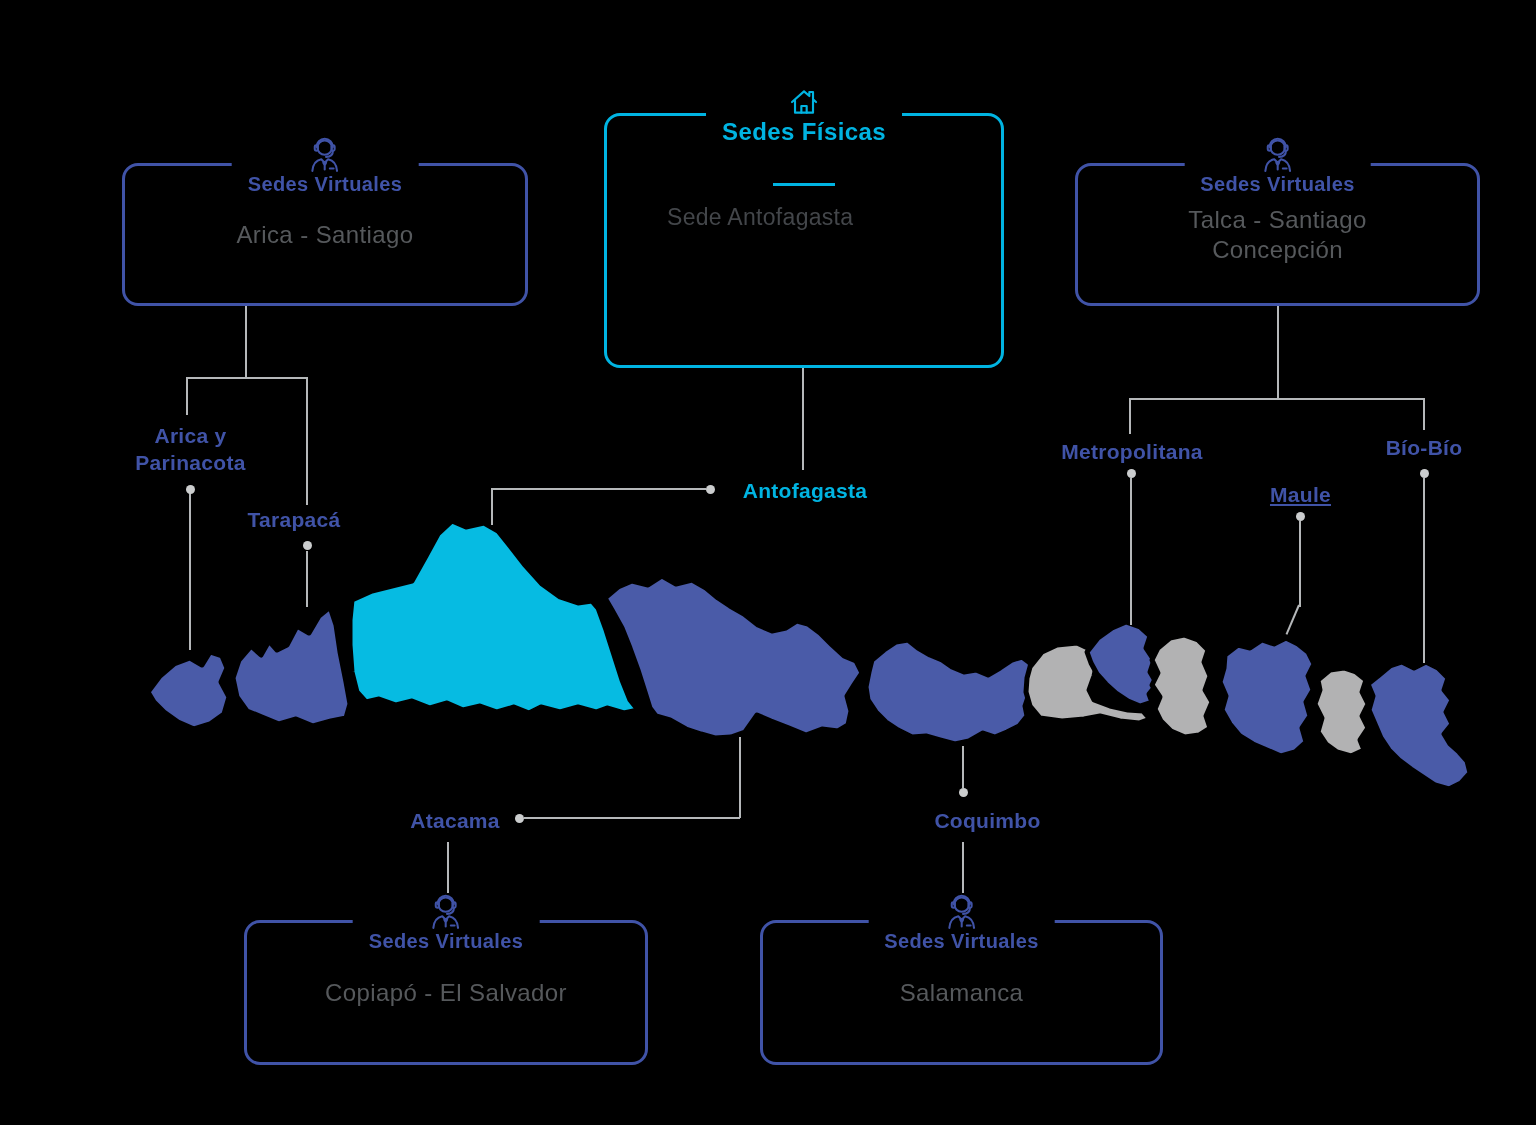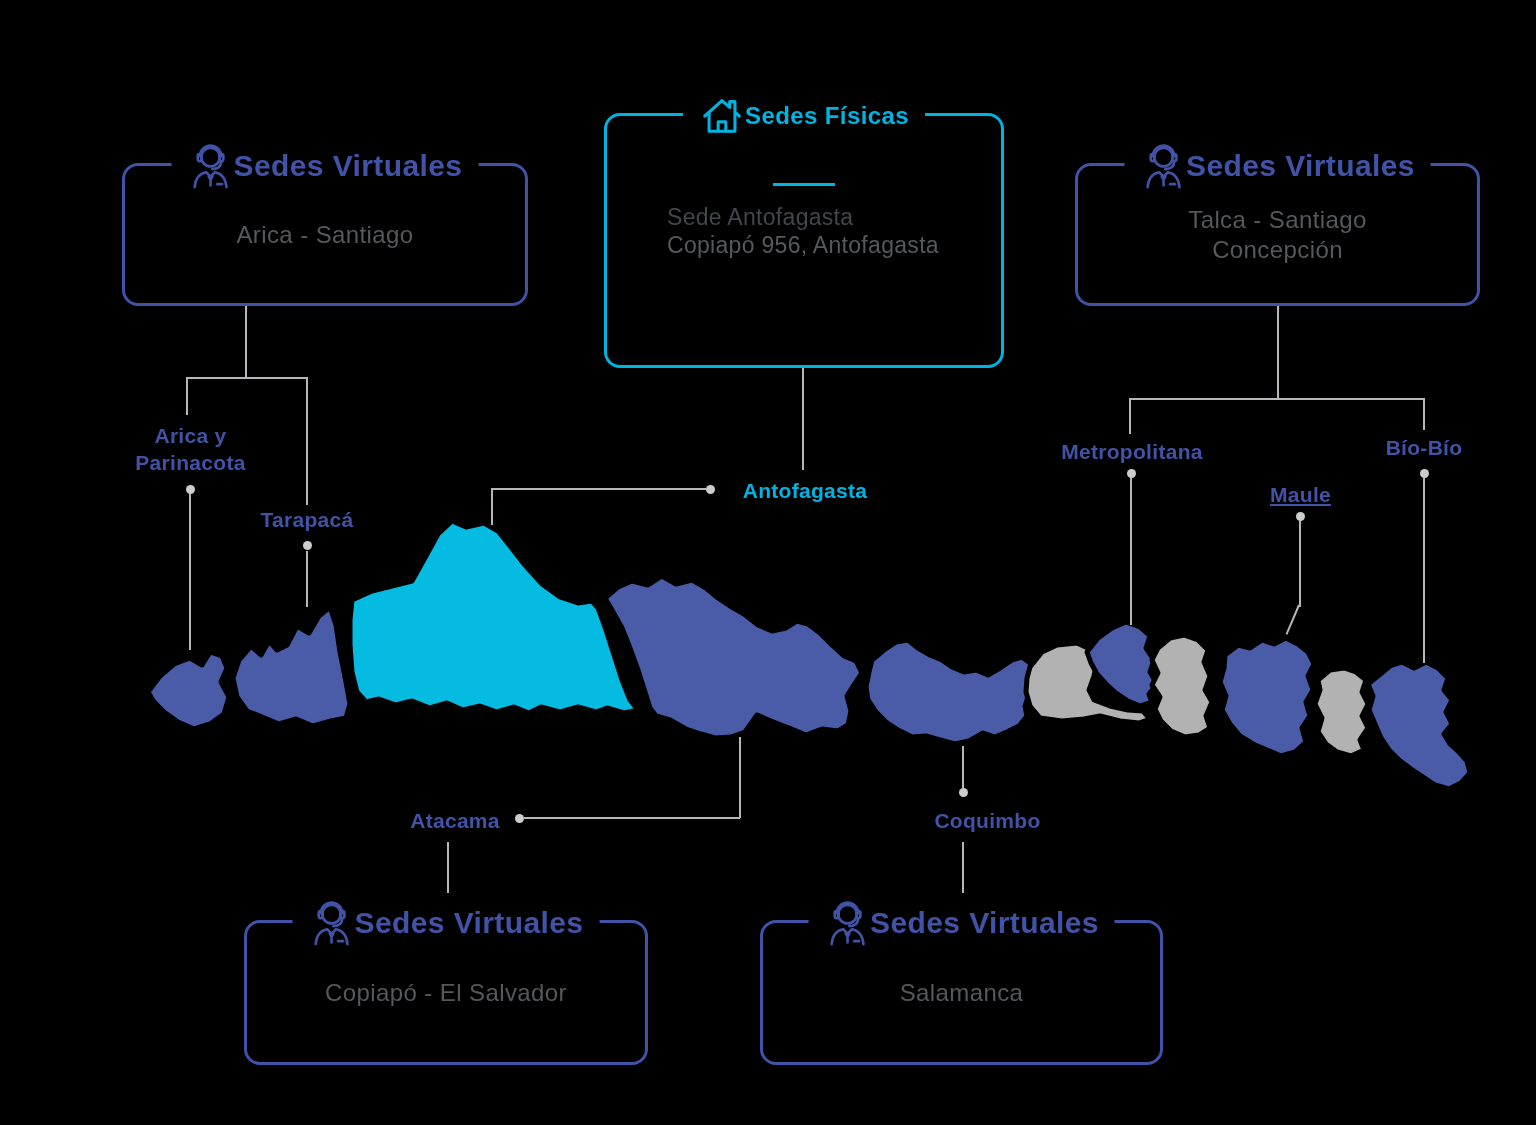--- a/index.html
+++ b/index.html
@@ -21,23 +21,23 @@
     font-family:"Liberation Sans", sans-serif;
   }
   svg.map{position:absolute;left:0;top:0;}
   svg.map polygon{stroke:var(--background);stroke-width:5;stroke-linejoin:round;}
 
   .box{position:absolute;border:3px solid var(--indigo);border-radius:16px;background:transparent;}
   .box.cyan-box{border-color:var(--cyan);}
   .box-header{
     position:absolute;top:-30px;left:50%;transform:translateX(-50%);
     display:flex;align-items:center;background:var(--background);
-    padding:0 16px;height:60px;white-space:nowrap;
-  }
-  .box-title{font-size:30px;font-weight:bold;color:var(--indigo);letter-spacing:.4px;}
+    padding:0 16px;height:60px;white-space:nowrap;flex-direction:column;
+  }
+  .box-title{font-size:20px;font-weight:bold;color:var(--indigo);letter-spacing:.4px;}
   .cyan-box .box-title{color:var(--cyan);font-size:24px;}
   .box-content{
     position:absolute;inset:0;display:flex;flex-direction:column;
     align-items:center;justify-content:center;
     color:var(--text-gray);font-size:24px;letter-spacing:.4px;line-height:30px;text-align:center;
   }
   .fisicas-content{position:absolute;inset:0;padding-top:50px;box-sizing:border-box;}
   .site{padding-left:60px;font-size:23px;line-height:28px;letter-spacing:.3px;}
   .site .site-name{color:var(--text-dark);}
   .site .site-address{color:var(--text-gray);}
@@ -105,21 +105,21 @@
   <div class="dot" style="left:186px;top:485px;"></div>
   <div class="dot" style="left:303px;top:541px;"></div>
   <div class="dot" style="left:706px;top:485px;"></div>
   <div class="dot" style="left:1127px;top:469px;"></div>
   <div class="dot" style="left:1296px;top:512px;"></div>
   <div class="dot" style="left:1420px;top:469px;"></div>
   <div class="dot" style="left:515px;top:814px;"></div>
   <div class="dot" style="left:959px;top:788px;"></div>
 
   <div class="map-label" style="left:103px;top:422px;width:175px;text-align:center;">Arica y Parinacota</div>
-  <div class="map-label" style="left:227px;top:506px;width:160px;">Tarapacá</div>
+  <div class="map-label" style="left:214px;top:506px;width:160px;">Tarapacá</div>
   <div class="map-label cyan-label" style="left:710px;top:477px;width:190px;">Antofagasta</div>
   <div class="map-label" style="left:1037px;top:438px;width:190px;">Metropolitana</div>
   <div class="map-label" style="left:1253px;top:481px;width:95px;text-decoration:underline;">Maule</div>
   <div class="map-label" style="left:1354px;top:434px;width:140px;">Bío-Bío</div>
   <div class="map-label" style="left:385px;top:807px;width:140px;">Atacama</div>
   <div class="map-label" style="left:915px;top:807px;width:145px;">Coquimbo</div>
 
   <div class="box" style="left:122px;top:163px;width:400px;height:137px;">
     <div class="box-header">
       <svg class="icon-svg person-icon-svg" width="46" height="50" viewBox="0 0 52 54">
@@ -145,21 +145,20 @@
         <path d="M20,40 V30 H28 V40"></path>
       </svg>
       <span class="box-title">Sedes Físicas</span>
     </div>
     <div class="fisicas-content">
       <div class="site">
       </div>
       <div class="divider"></div>
       <div class="site">
         <div class="site-name">Sede Antofagasta</div>
-        <div class="site-address">Copiapó 956, Antofagasta</div>
       </div>
     </div>
   </div>
 
   <div class="box" style="left:1075px;top:163px;width:399px;height:137px;">
     <div class="box-header">
       <svg class="icon-svg person-icon-svg" width="46" height="50" viewBox="0 0 52 54">
         <circle cx="26" cy="17" r="10.5"></circle>
         <path d="M14,16 a12,12 0 0 1 24,0"></path>
         <rect x="11.5" y="13.5" width="4.5" height="8" rx="2"></rect>

